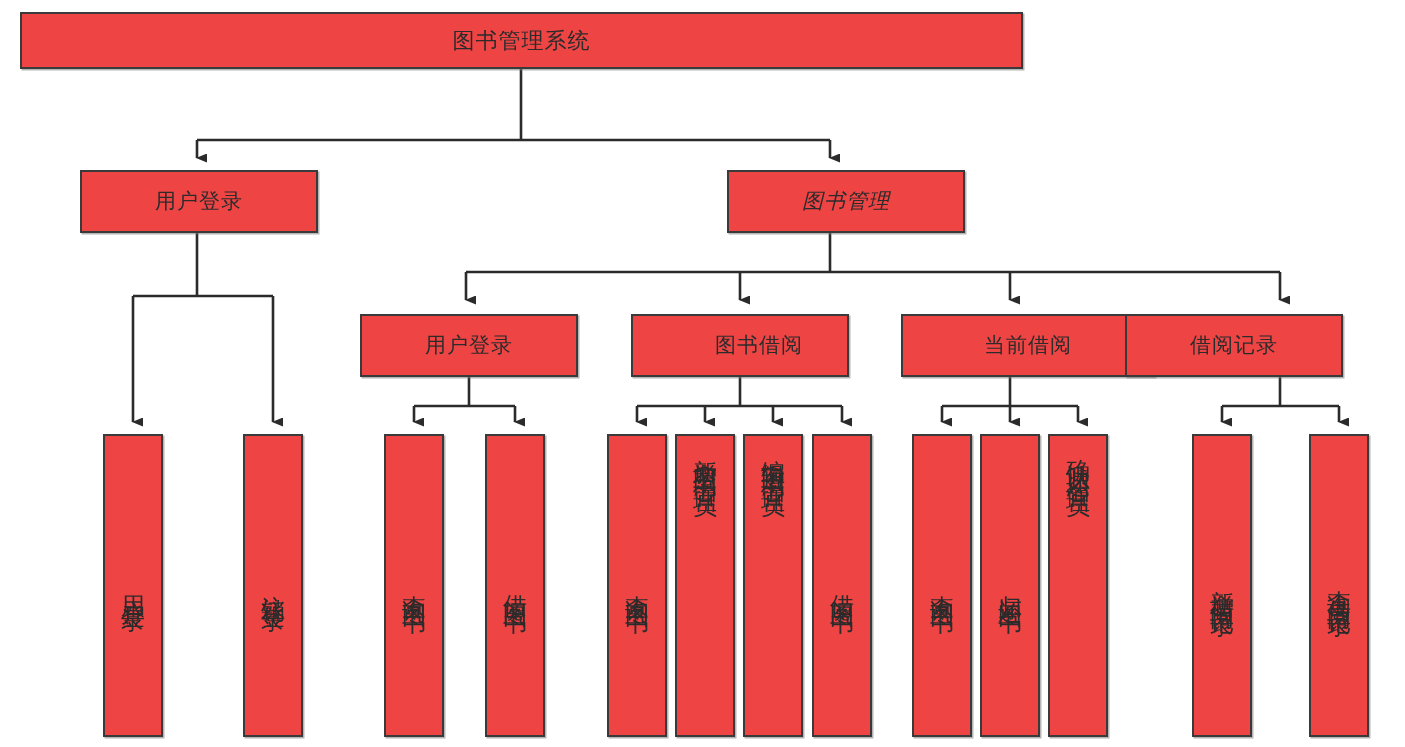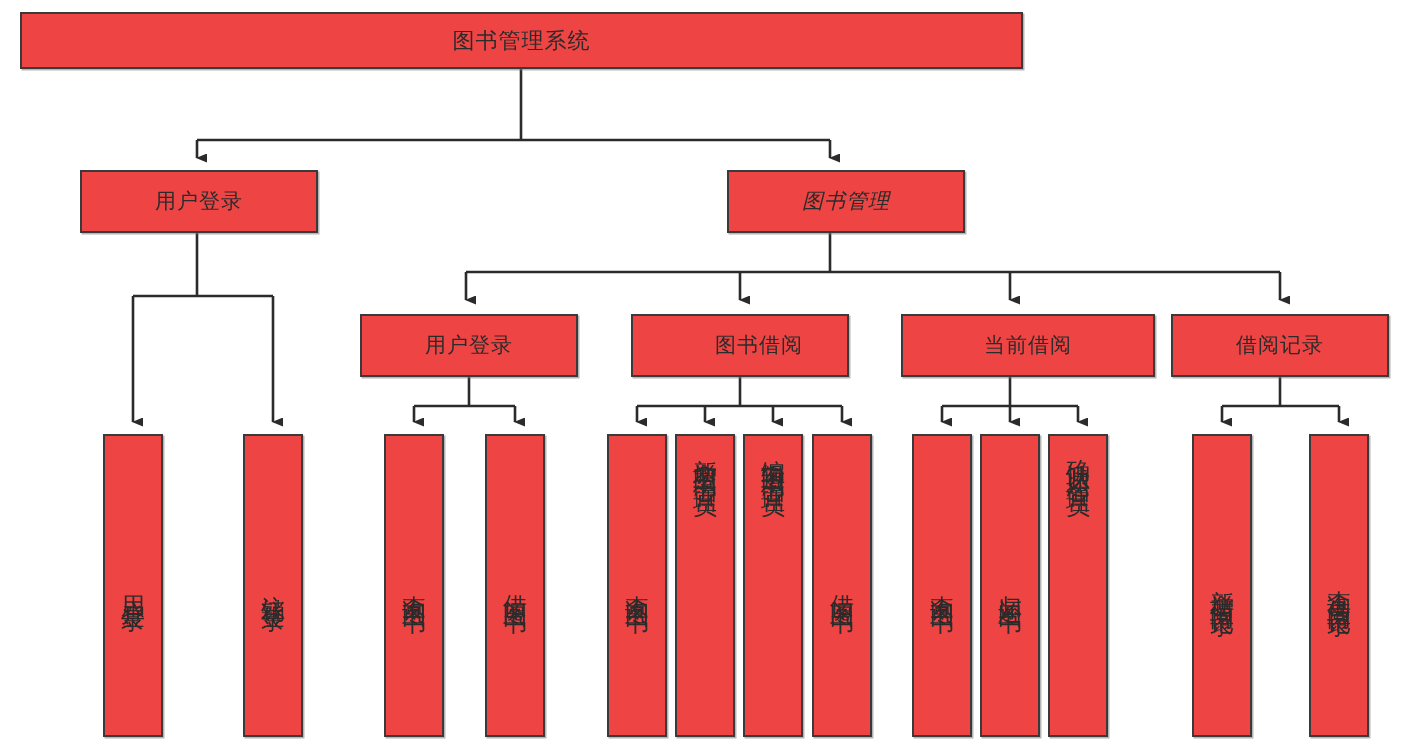--- a/index.html
+++ b/index.html
@@ -143,21 +143,21 @@
 
   <div class="node" style="left:360px; top:314px; width:218px; height:63px;">
     <span class="label">用户登录</span>
   </div>
   <div class="node" style="left:631px; top:314px; width:218px; height:63px;padding-left:38px;">
     <span class="label">图书借阅</span>
   </div>
   <div class="node" style="left:901px; top:314px; width:254px; height:63px;">
     <span class="label">当前借阅</span>
   </div>
-  <div class="node" style="left:1171px; top:314px; width:218px; height:63px;">
+  <div class="node" style="left:1125px; top:314px; width:218px; height:63px;">
     <span class="label">借阅记录</span>
   </div>
 
   <div class="node leaf centered" style="left:103px; top:434px; width:60px; height:303px;">
     <span class="label">用户登录</span>
   </div>
   <div class="node leaf centered" style="left:243px; top:434px; width:60px; height:303px;">
     <span class="label">注销登录</span>
   </div>
 

